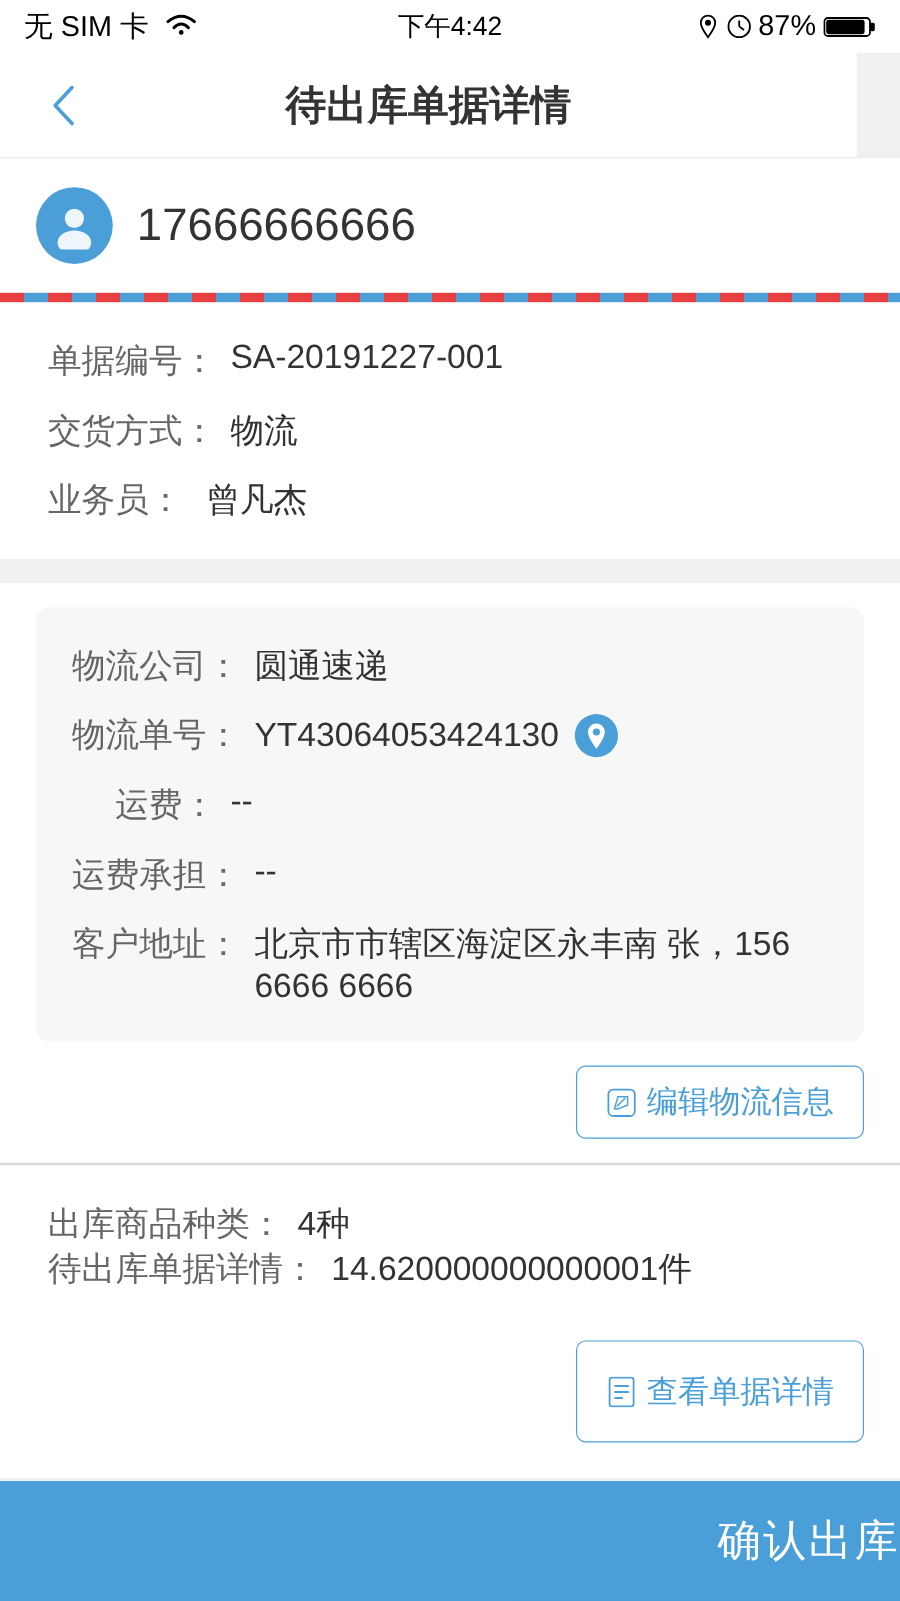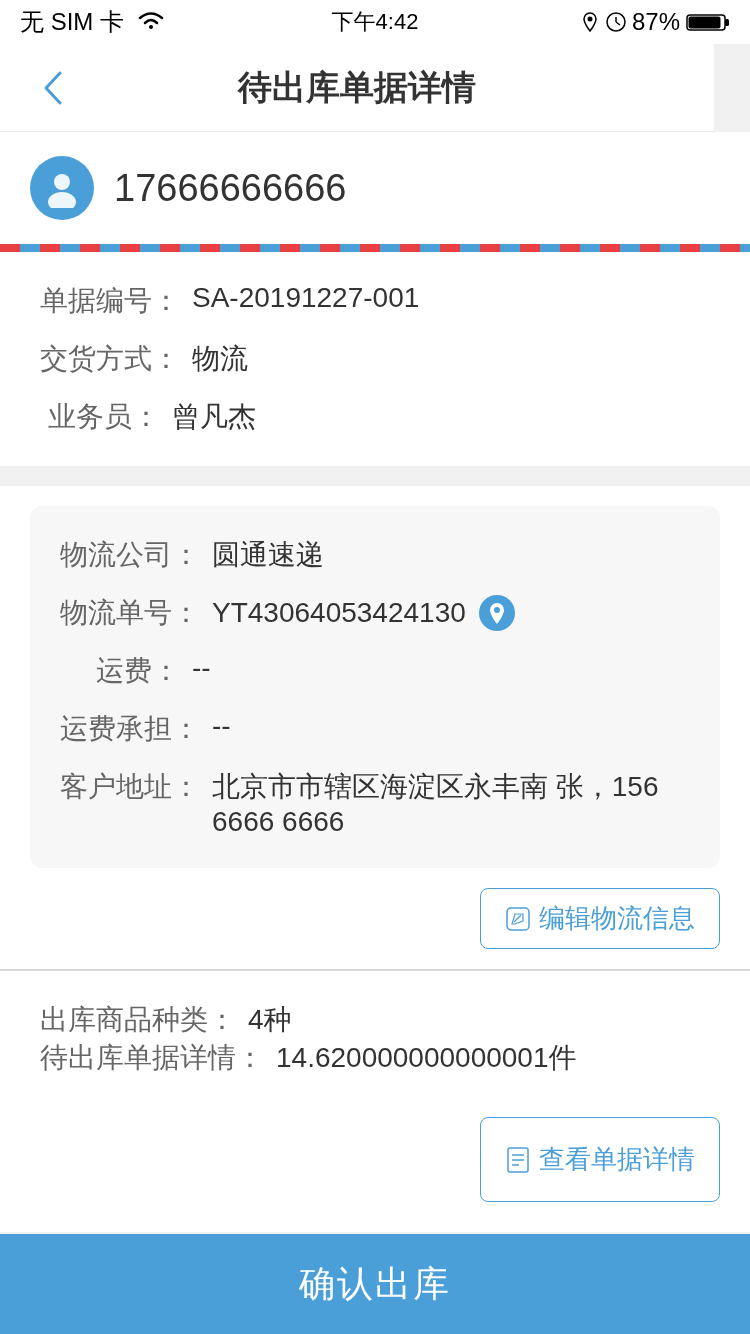--- a/index.html
+++ b/index.html
@@ -119,21 +119,20 @@
     .info-row {
       display: flex;
       align-items: flex-start;
       margin-bottom: 20px;
       font-size: 28px;
     }
     .info-row:last-child { margin-bottom: 0; }
     .info-label {
       color: #666;
       min-width: 120px;
-      text-align: right;
       flex-shrink: 0;
     }
     .info-value {
       color: #333;
       margin-left: 12px;
       flex: 1;
     }
 
     
     .section-gap {
@@ -248,21 +247,21 @@
     
     .confirm-btn-bar {
       width: 750px;
       position: fixed;
       bottom: 0;
       left: 0;
       background: #4a9fd8;
       height: 100px;
       display: flex;
       align-items: center;
-      justify-content: center;
+      justify-content: flex-end;
       cursor: pointer;
     }
     .confirm-btn-label {
       color: #fff;
       font-size: 36px;
       font-weight: 500;
       letter-spacing: 2px;
     }
 
     .main-scroll {

